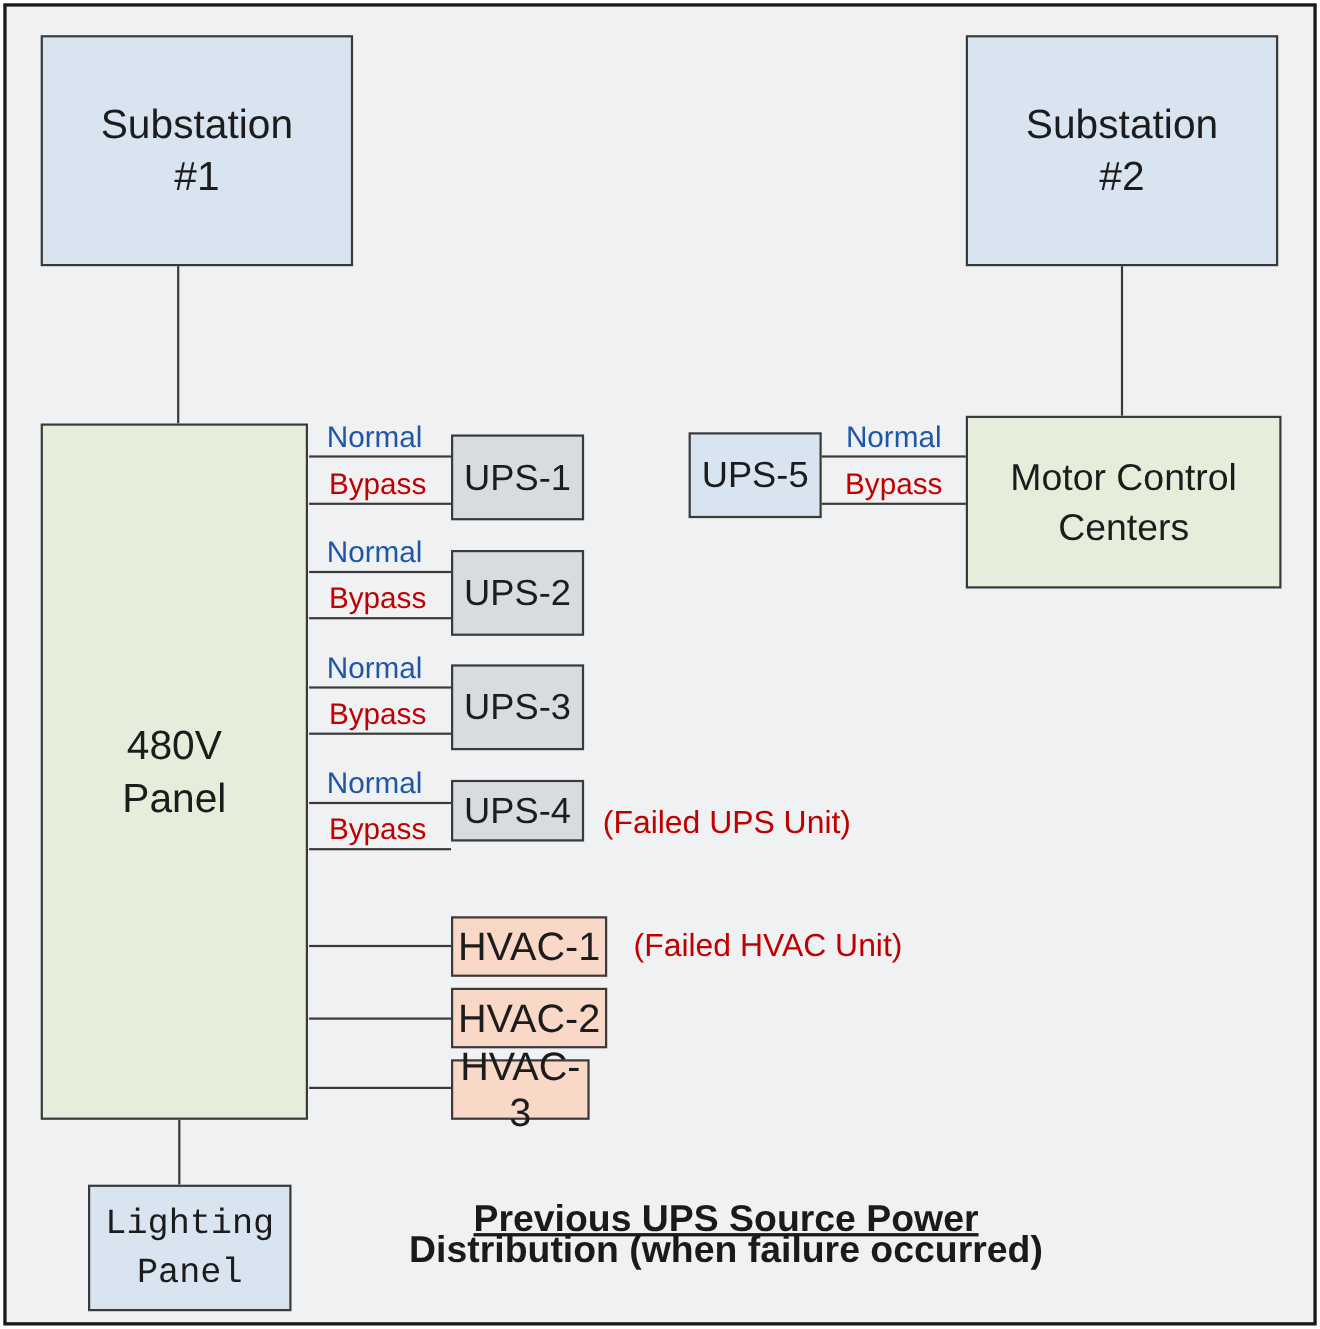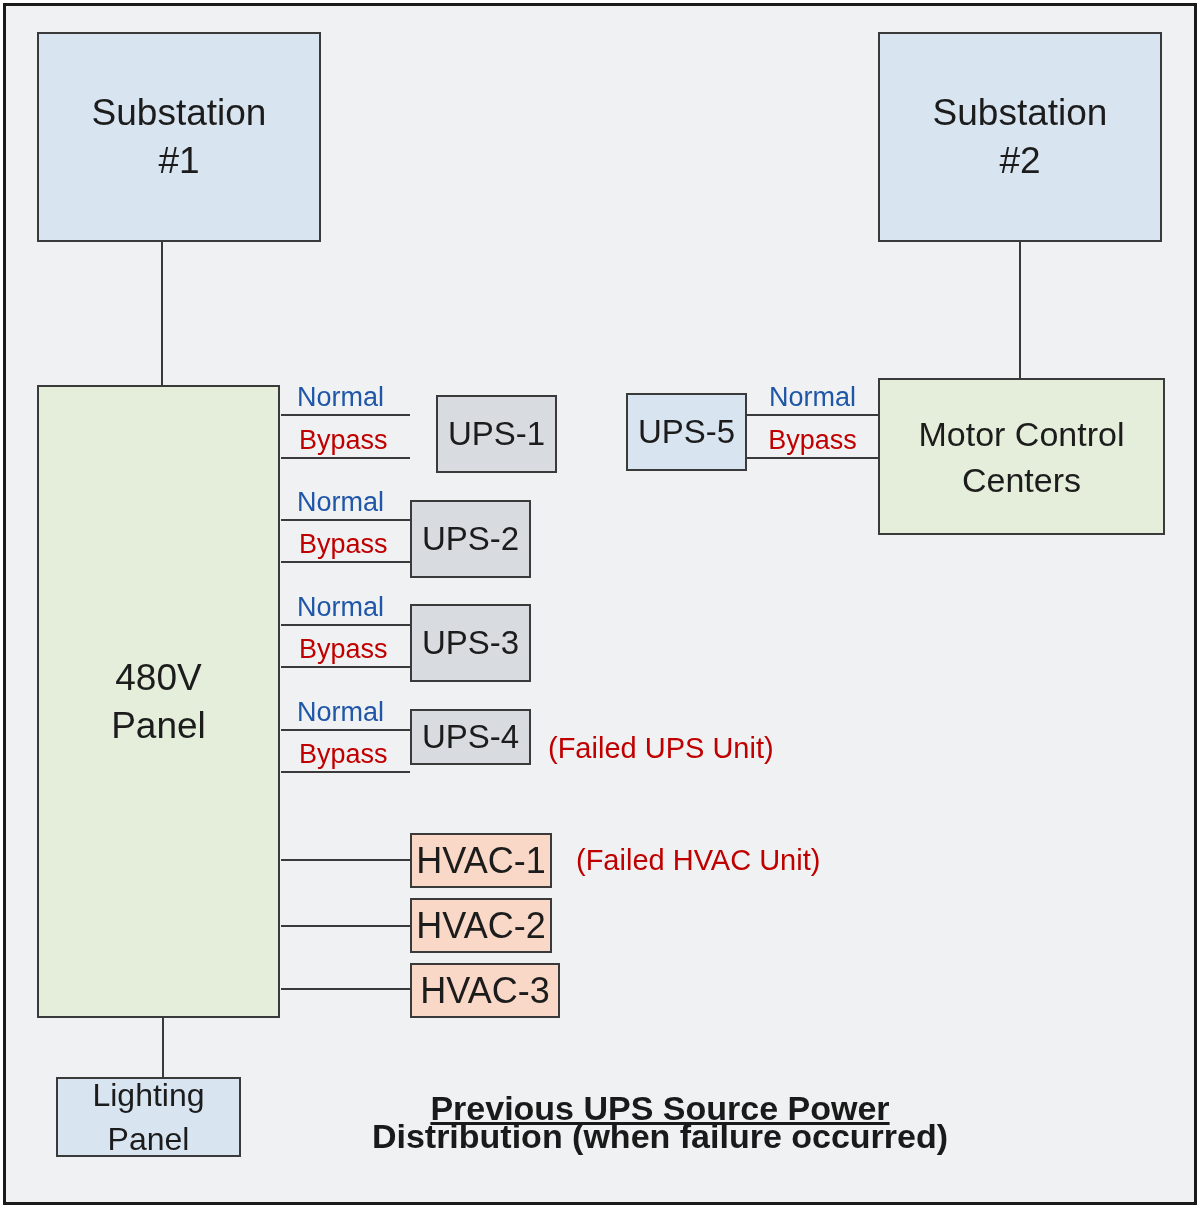--- a/index.html
+++ b/index.html
@@ -56,28 +56,28 @@
 #2</div>
 
 <div class="wire v" style="left:161px;top:242px;height:143px;"></div>
 <div class="wire v" style="left:1019px;top:242px;height:136px;"></div>
 <div class="wire v" style="left:162px;top:1018px;height:59px;"></div>
 
 <div class="node fill-green lbl-lg" style="left:37px;top:385px;width:243px;height:633px;">480V
 Panel</div>
 <div class="node fill-green lbl-md" style="left:878px;top:378px;width:287px;height:157px;">Motor Control
 Centers</div>
-<div class="node fill-blue lbl-light" style="left:56px;top:1077px;width:185px;height:80px;">Lighting
+<div class="node fill-blue lbl-light" style="left:80px;top:1077px;width:185px;height:115px;font-family:Liberation Mono, monospace;">Lighting
 Panel</div>
 
 <div class="wire h" style="left:281px;top:414px;width:129px;"></div>
 <div class="wire h" style="left:281px;top:457px;width:129px;"></div>
 <div class="feed normal" style="left:297px;top:384px;">Normal</div>
 <div class="feed bypass" style="left:299px;top:427px;">Bypass</div>
-<div class="node fill-gray lbl-ups" style="left:410px;top:395px;width:121px;height:78px;margin-left:26px;">UPS-1</div>
+<div class="node fill-gray lbl-ups" style="left:410px;top:395px;width:121px;height:78px;">UPS-1</div>
 
 <div class="wire h" style="left:281px;top:519px;width:129px;"></div>
 <div class="wire h" style="left:281px;top:561px;width:129px;"></div>
 <div class="feed normal" style="left:297px;top:489px;">Normal</div>
 <div class="feed bypass" style="left:299px;top:531px;">Bypass</div>
 <div class="node fill-gray lbl-ups" style="left:410px;top:500px;width:121px;height:78px;">UPS-2</div>
 
 <div class="wire h" style="left:281px;top:624px;width:129px;"></div>
 <div class="wire h" style="left:281px;top:666px;width:129px;"></div>
 <div class="feed normal" style="left:297px;top:594px;">Normal</div>
@@ -98,16 +98,16 @@
 <div class="feed bypass centered" style="left:747px;top:427px;">Bypass</div>
 
 <div class="wire h" style="left:281px;top:859px;width:129px;"></div>
 <div class="node fill-salmon lbl-hvac" style="left:410px;top:833px;width:142px;height:55px;">HVAC-1</div>
 <div class="annotation" style="left:576px;top:840px;">(Failed HVAC Unit)</div>
 
 <div class="wire h" style="left:281px;top:925px;width:129px;"></div>
 <div class="node fill-salmon lbl-hvac" style="left:410px;top:898px;width:142px;height:55px;">HVAC-2</div>
 
 <div class="wire h" style="left:281px;top:988px;width:129px;"></div>
-<div class="node fill-salmon lbl-hvac" style="left:410px;top:963px;width:150px;height:55px;">HVAC-3</div>
+<div class="node fill-salmon lbl-hvac" style="left:410px;top:963px;width:126px;height:55px;">HVAC-3</div>
 
 <div class="title-line" style="top:1088px;text-decoration:underline;">Previous UPS Source Power</div>
 <div class="title-line" style="top:1068px;margin-top:48px;">Distribution (when failure occurred)</div>
 
 </body></html>

